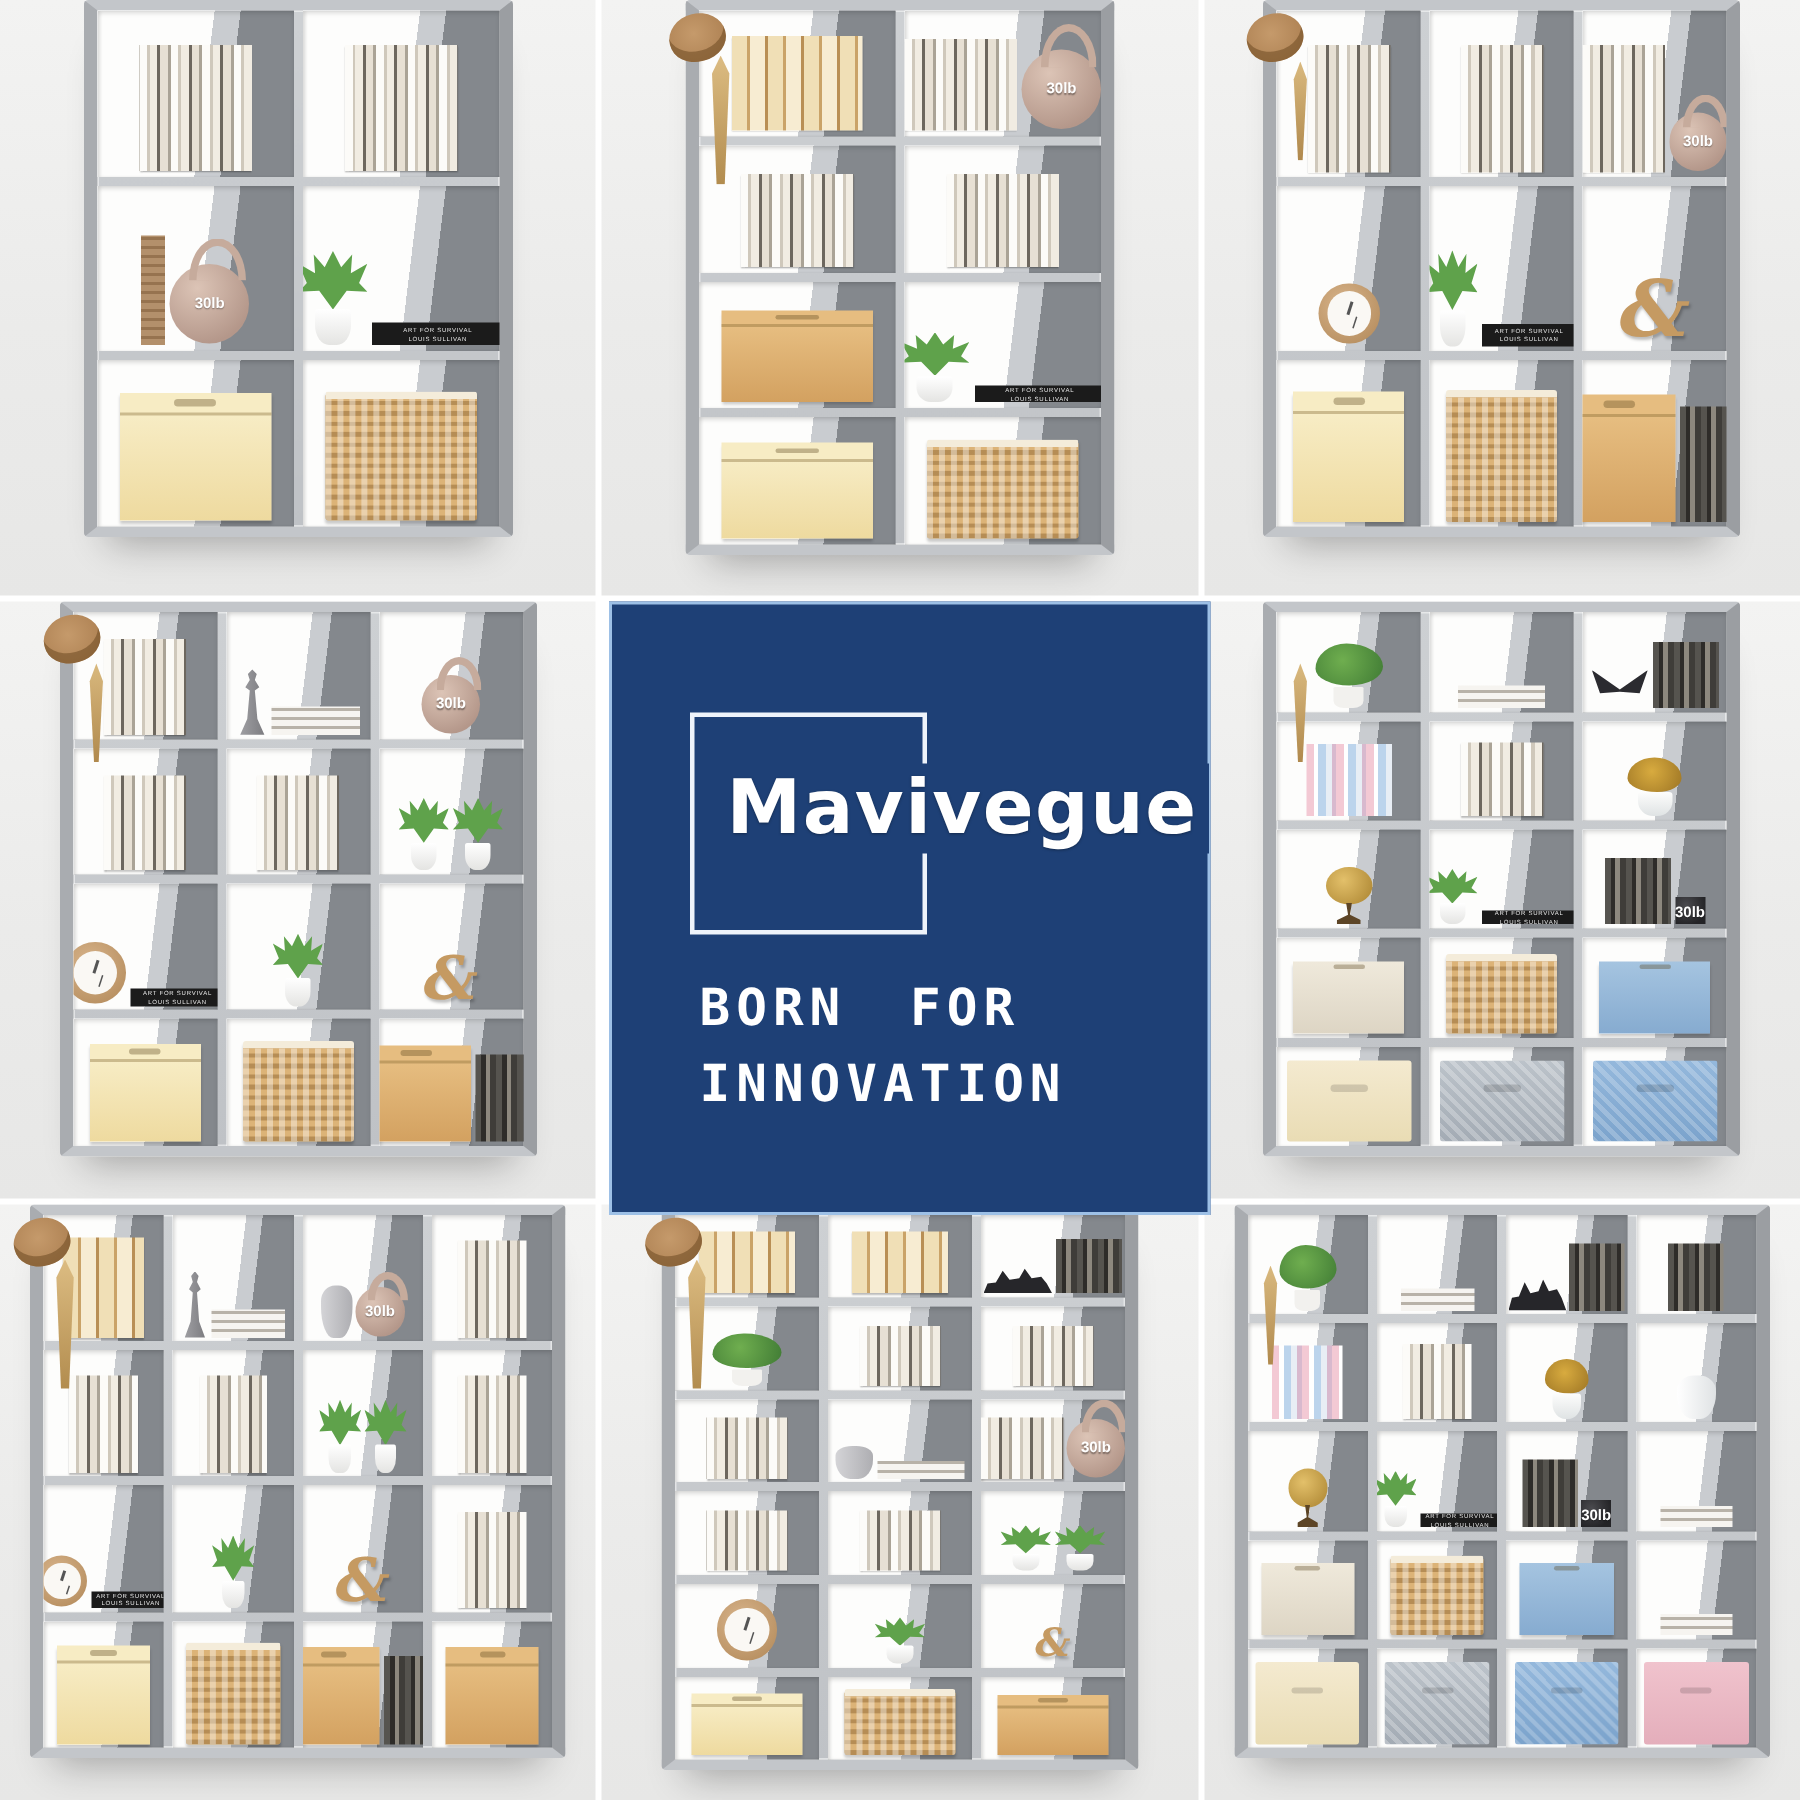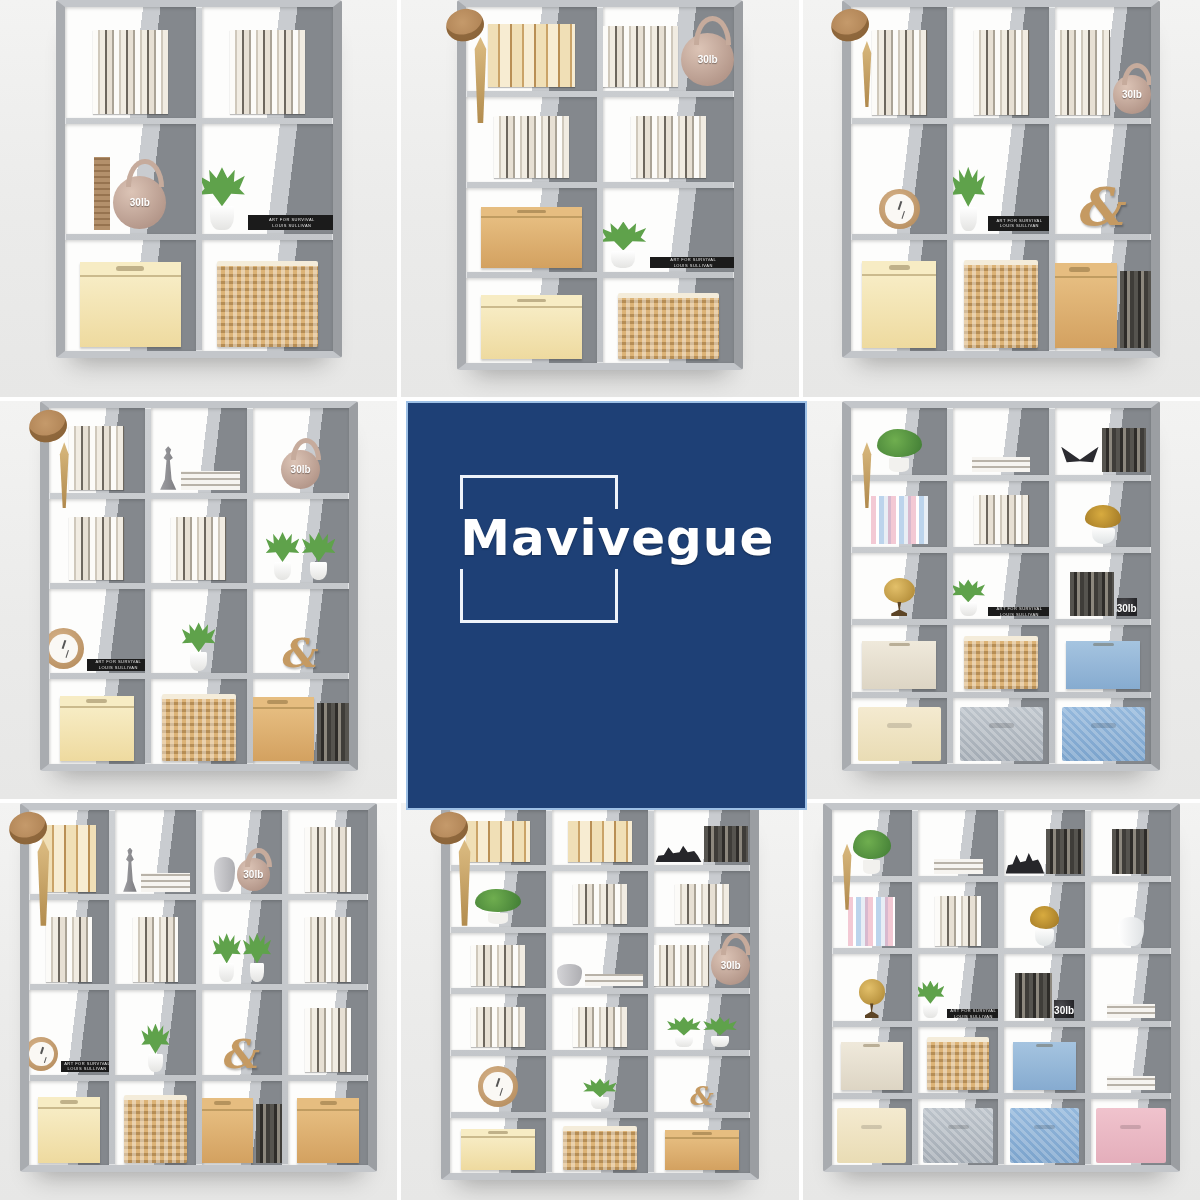--- a/index.html
+++ b/index.html
@@ -22,21 +22,21 @@
   .brand-cell{z-index:3;background:transparent;}
   .brand-sq{
     position:absolute;left:5px;top:0;right:-8px;bottom:-11px;
     background:#1e4076;border:2px solid #9dc0e6;box-sizing:border-box;
   }
   .brand-outline{
     position:absolute;left:52px;top:72px;width:152px;height:142px;
     border:3px solid #eef3fa;
   }
   .brand-word{
-    position:absolute;left:48px;top:106px;
+    position:absolute;left:72px;top:106px;
     background:#1e4076;padding:4px 8px 6px 4px;
     color:#ffffff;font-family:"DejaVu Sans", sans-serif;font-weight:bold;
     font-size:50px;letter-spacing:1px;line-height:1;white-space:nowrap;
     text-shadow:0 1px 2px rgba(0,0,0,.35);
   }
   .brand-tagline{
     position:absolute;left:58px;top:244px;
     color:#ffffff;font-family:"DejaVu Sans Mono", monospace;font-weight:bold;
     font-size:34px;letter-spacing:4px;word-spacing:18px;line-height:1.5;
   }
@@ -322,20 +322,24 @@
           <div class="item box-tan"></div>
           <div class="item books-dark"></div>
         </div>
       </div>
     </div>
 
   <div class="cell brand-cell">
     <div class="brand-sq">
       <div class="brand-outline"></div>
       <div class="brand-word">Mavivegue</div>
+      <div class="brand-tagline">
+        <span>BORN FOR</span>
+        <span>INNOVATION</span>
+      </div>
     </div>
   </div>
 
   <div class="cell photo">
       <div class="shelf cols-3 rows-5" style="width: 80%; height: 93%; grid-template-columns: repeat(3, 1fr); grid-template-rows: repeat(5, 1fr);">
         <div class="acc acc-tassel"></div>
         <div class="cube">
           <div class="item plant-leafy"></div>
         </div>
         <div class="cube">

